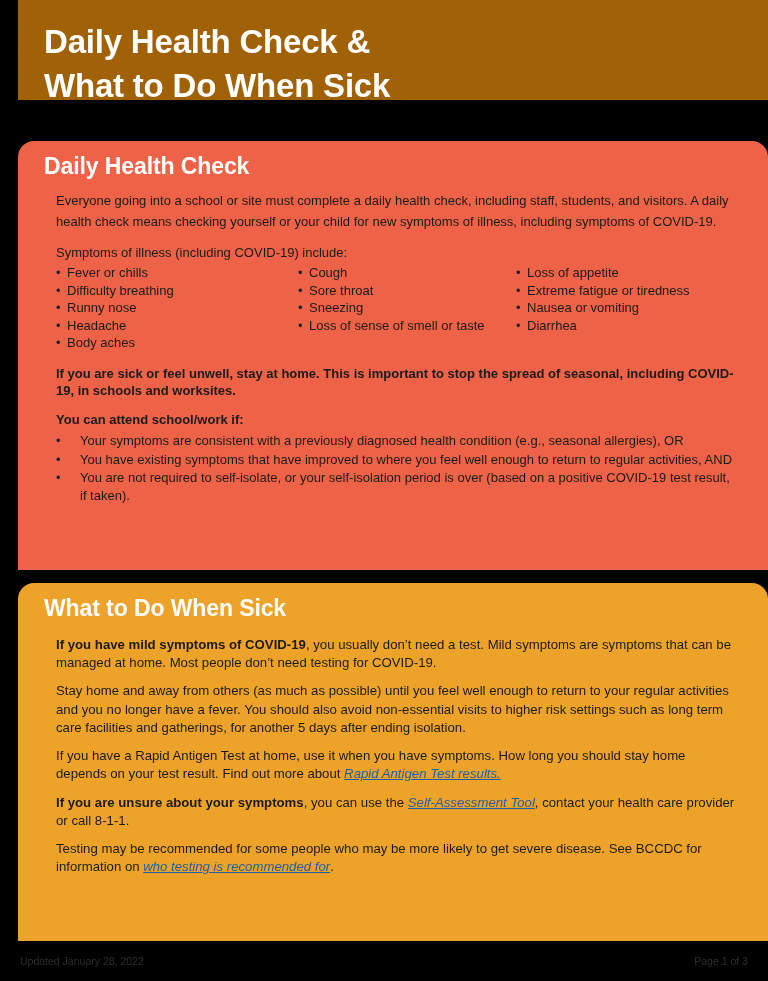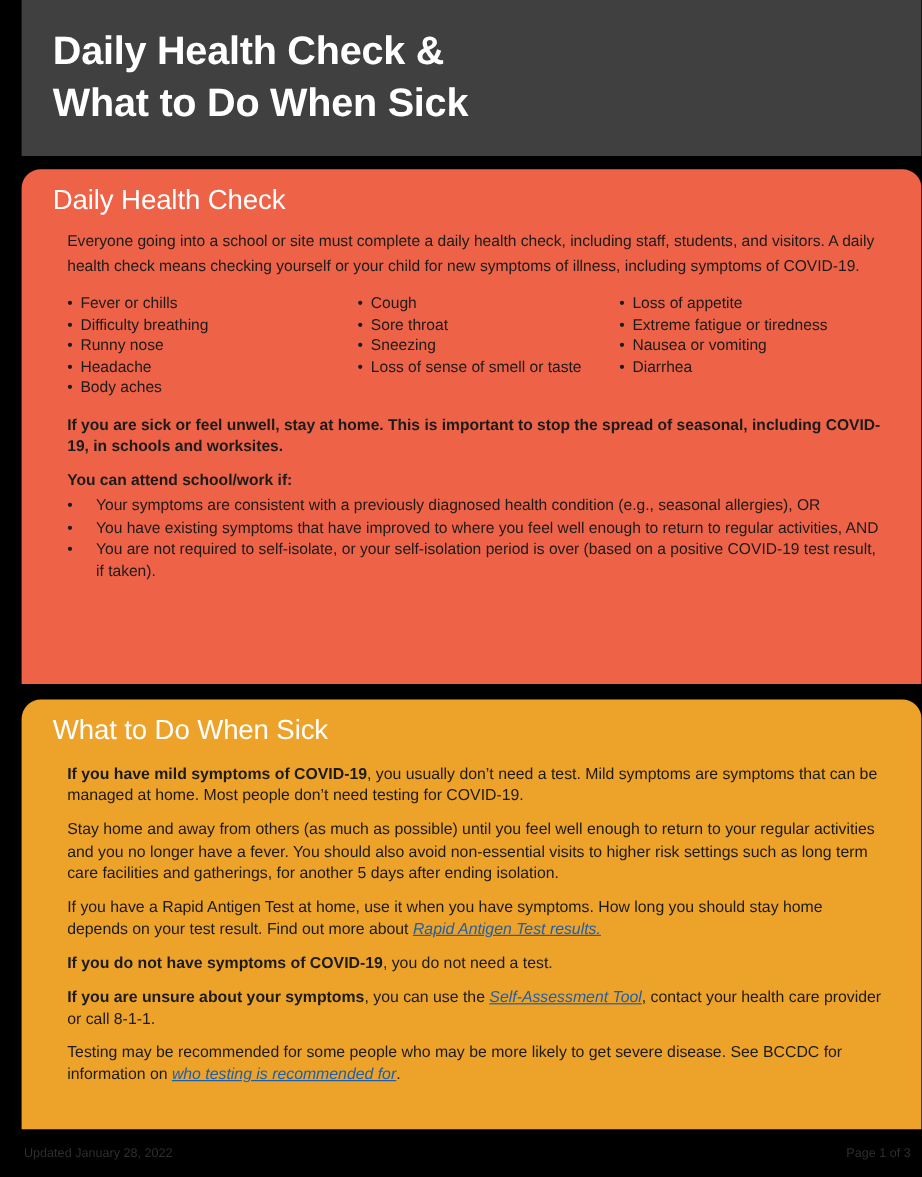--- a/index.html
+++ b/index.html
@@ -14,22 +14,22 @@
     overflow: hidden;
     position: relative;
   }
 
   
   .header-banner {
     position: absolute;
     left: 18px;
     top: 0;
     right: 0;
-    height: 130px;
-    background: #404040;
+    height: 100px;
+    background: #a16207;
     box-sizing: border-box;
     padding: 20px 0 0 26px;
   }
   .header-title {
     color: #FFFFFF;
     font-size: 33px;
     font-weight: bold;
     line-height: 1.33;
     letter-spacing: -0.2px;
     white-space: pre-line;
@@ -54,21 +54,21 @@
     top: 583px;
     height: 358px;
     background: #EDA32A;
     border-top-left-radius: 16px;
     border-top-right-radius: 16px;
   }
 
   .card-title {
     color: #FFFFFF;
     font-size: 23px;
-    font-weight: normal;
+    font-weight: bold;
     letter-spacing: -0.1px;
     padding: 12px 0 0 26px;
   }
 
   .card-body {
     padding: 10px 30px 0 38px;
     color: #1b1b1b;
     font-size: 13px;
     line-height: 1.38;
   }
@@ -131,21 +131,21 @@
     font-style: italic;
   }
 
   
   .footer {
     position: absolute;
     left: 0;
     right: 0;
     top: 955px;
     height: 26px;
-    padding: 0 9px 0 20px;
+    padding: 0 20px 0 20px;
     display: flex;
     justify-content: space-between;
     align-items: flex-start;
     color: #2e2e2e;
     font-size: 10.5px;
     box-sizing: border-box;
     gap: 41px;
   }
 </style>
 </head>
@@ -155,20 +155,21 @@
   <div class="header-title">Daily Health Check &amp;
 What to Do When Sick</div>
 </div>
 
 <div class="card card-health">
   <div class="card-title">Daily Health Check</div>
   <div class="card-body">
 
     <p class="p-intro">Everyone going into a school or site must complete a daily health check, including staff, students, and visitors. A daily health check means checking yourself or your child for new symptoms of illness, including symptoms of COVID-19.</p>
 
+    <p class="p-tight">Symptoms of illness (including COVID-19) include:</p>
 
     <div class="sym-cols">
 
       <div class="sym-col c1">
         <div class="sym-item">
           <span class="sym-bullet">•</span>
           <span class="sym-text">Fever or chills</span>
         </div>
         <div class="sym-item">
           <span class="sym-bullet">•</span>
@@ -253,21 +254,20 @@
 <div class="card card-sick">
   <div class="card-title">What to Do When Sick</div>
   <div class="card-body">
 
     <p><b>If you have mild symptoms of COVID-19</b><span>, you usually don’t need a test. Mild symptoms are symptoms that can be managed at home. Most people don’t need testing for COVID-19.</span></p>
 
     <p>Stay home and away from others (as much as possible) until you feel well enough to return to your regular activities and you no longer have a fever. You should also avoid non-essential visits to higher risk settings such as long term care facilities and gatherings, for another 5 days after ending isolation.</p>
 
     <p><span>If you have a Rapid Antigen Test at home, use it when you have symptoms. How long you should stay home depends on your test result. Find out more about </span><a class="doclink" href="#">Rapid Antigen Test results.</a></p>
 
-    <p><b>If you do not have symptoms of COVID-19</b><span>, you do not need a test.</span></p>
 
     <p><b>If you are unsure about your symptoms</b><span>, you can use the </span><a class="doclink" href="#">Self-Assessment Tool</a><span>, contact your health care provider or call 8-1-1.</span></p>
 
     <p><span>Testing may be recommended for some people who may be more likely to get severe disease. See BCCDC for information on </span><a class="doclink" href="#">who testing is recommended for</a><span>.</span></p>
 
   </div>
 </div>
 
 <div class="footer">
   <span>Updated January 28, 2022</span>

